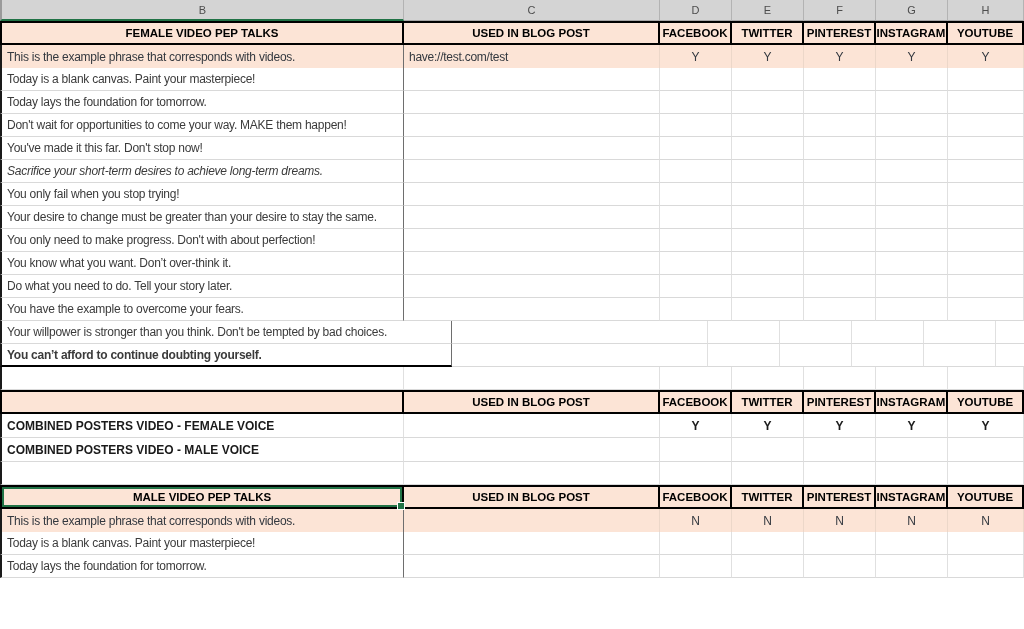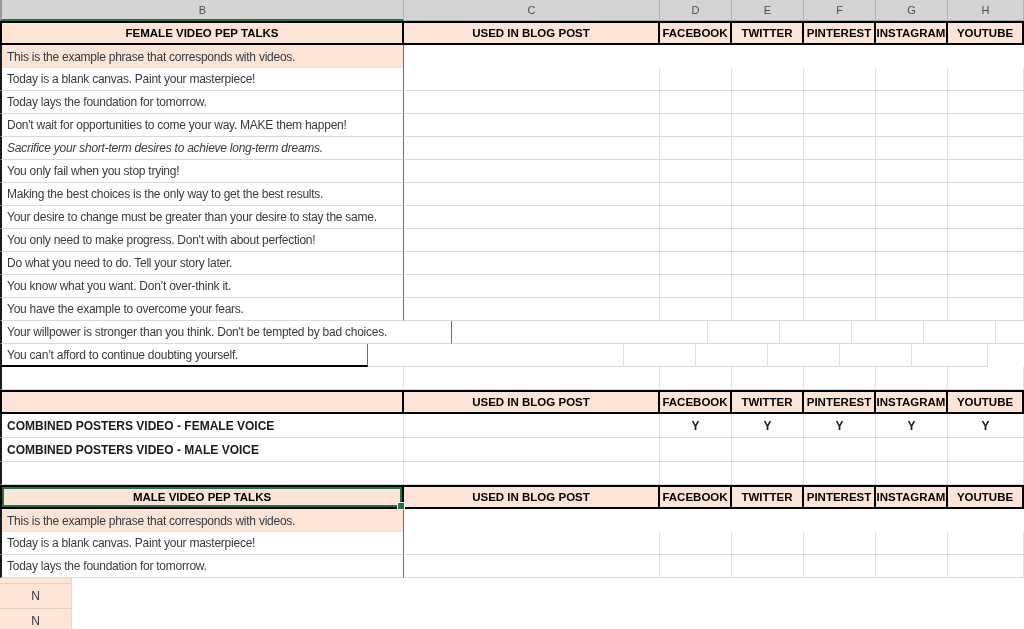--- a/index.html
+++ b/index.html
@@ -26,21 +26,21 @@
   .c-left{justify-content:flex-start;padding-left:5px;}
   .c-center{justify-content:center;}
   
   .r-header{height:24px;}
   .r-header .cell{
     height:24px;background:#fce4d6;font-weight:bold;color:#000000;font-size:11.5px;letter-spacing:0;
     border-top:2px solid #000000;border-bottom:2px solid #000000;border-right:2px solid #000000;
   }
   .r-header .cell:first-child{border-left:2px solid #000000;}
   
-  .r-example{height:23px;flex-direction:column;}
+  .r-example{height:23px;}
   .r-example .cell{height:25px;background:#fce4d6;border-right:1px solid #ecd7c9;border-bottom:1px solid #e6cfc0;color:#33383f;}
   .r-example .cell.b-col{border-right:1px solid #6e6e6e;}
   
   .r-phrase{height:23px;}
   .r-phrase .cell{height:23px;border-right:1px solid #e0e0e0;border-bottom:1px solid #d9d9d9;}
   .r-phrase .cell.b-col{border-right:1px solid #6e6e6e;}
   
   .r-bold{height:24px;}
   .r-bold .cell{height:24px;border-right:1px solid #e0e0e0;border-bottom:1px solid #d9d9d9;font-weight:bold;color:#1a1a1a;font-size:12px;letter-spacing:0;}
   
@@ -108,102 +108,102 @@
       <div class="row r-phrase">
         <div class="cell b-col c-left" style="width: 404px;">Don't wait for opportunities to come your way. MAKE them happen!</div>
         <div class="cell c-left" style="width: 256px;"></div>
         <div class="cell c-center" style="width: 72px;"></div>
         <div class="cell c-center" style="width: 72px;"></div>
         <div class="cell c-center" style="width: 72px;"></div>
         <div class="cell c-center" style="width: 72px;"></div>
         <div class="cell c-center" style="width: 76px;"></div>
       </div>
       <div class="row r-phrase">
+        <div class="cell b-col c-left" style="width: 404px;">You've made it this far. Don't stop now!</div>
+        <div class="cell c-left" style="width: 256px;"></div>
+        <div class="cell c-center" style="width: 72px;"></div>
+        <div class="cell c-center" style="width: 72px;"></div>
+        <div class="cell c-center" style="width: 72px;"></div>
+        <div class="cell c-center" style="width: 72px;"></div>
+        <div class="cell c-center" style="width: 76px;"></div>
+      </div>
+      <div class="row r-phrase">
         <div class="cell b-col c-left" style="width: 404px; font-style: italic;">Sacrifice your short-term desires to achieve long-term dreams.</div>
         <div class="cell c-left" style="width: 256px;"></div>
         <div class="cell c-center" style="width: 72px;"></div>
         <div class="cell c-center" style="width: 72px;"></div>
         <div class="cell c-center" style="width: 72px;"></div>
         <div class="cell c-center" style="width: 72px;"></div>
         <div class="cell c-center" style="width: 76px;"></div>
       </div>
       <div class="row r-phrase">
         <div class="cell b-col c-left" style="width: 404px;">You only fail when you stop trying!</div>
         <div class="cell c-left" style="width: 256px;"></div>
         <div class="cell c-center" style="width: 72px;"></div>
         <div class="cell c-center" style="width: 72px;"></div>
         <div class="cell c-center" style="width: 72px;"></div>
         <div class="cell c-center" style="width: 72px;"></div>
         <div class="cell c-center" style="width: 76px;"></div>
       </div>
       <div class="row r-phrase">
-        <div class="cell b-col c-left" style="width: 404px;">Making the best choices is the only way to get the best results.</div>
-        <div class="cell c-left" style="width: 256px;"></div>
-        <div class="cell c-center" style="width: 72px;"></div>
-        <div class="cell c-center" style="width: 72px;"></div>
-        <div class="cell c-center" style="width: 72px;"></div>
-        <div class="cell c-center" style="width: 72px;"></div>
-        <div class="cell c-center" style="width: 76px;"></div>
-      </div>
-      <div class="row r-phrase">
         <div class="cell b-col c-left" style="width: 404px;">Your desire to change must be greater than your desire to stay the same.</div>
         <div class="cell c-left" style="width: 256px;"></div>
         <div class="cell c-center" style="width: 72px;"></div>
         <div class="cell c-center" style="width: 72px;"></div>
         <div class="cell c-center" style="width: 72px;"></div>
         <div class="cell c-center" style="width: 72px;"></div>
         <div class="cell c-center" style="width: 76px;"></div>
       </div>
       <div class="row r-phrase">
         <div class="cell b-col c-left" style="width: 404px;">You only need to make progress. Don't with about perfection!</div>
         <div class="cell c-left" style="width: 256px;"></div>
         <div class="cell c-center" style="width: 72px;"></div>
         <div class="cell c-center" style="width: 72px;"></div>
         <div class="cell c-center" style="width: 72px;"></div>
         <div class="cell c-center" style="width: 72px;"></div>
         <div class="cell c-center" style="width: 76px;"></div>
       </div>
       <div class="row r-phrase">
+        <div class="cell b-col c-left" style="width: 404px;">You know what you want. Don’t over-think it.</div>
+        <div class="cell c-left" style="width: 256px;"></div>
+        <div class="cell c-center" style="width: 72px;"></div>
+        <div class="cell c-center" style="width: 72px;"></div>
+        <div class="cell c-center" style="width: 72px;"></div>
+        <div class="cell c-center" style="width: 72px;"></div>
+        <div class="cell c-center" style="width: 76px;"></div>
+      </div>
+      <div class="row r-phrase">
         <div class="cell b-col c-left" style="width: 404px;">Do what you need to do. Tell your story later.</div>
         <div class="cell c-left" style="width: 256px;"></div>
         <div class="cell c-center" style="width: 72px;"></div>
         <div class="cell c-center" style="width: 72px;"></div>
         <div class="cell c-center" style="width: 72px;"></div>
         <div class="cell c-center" style="width: 72px;"></div>
         <div class="cell c-center" style="width: 76px;"></div>
       </div>
       <div class="row r-phrase">
-        <div class="cell b-col c-left" style="width: 404px;">You know what you want. Don’t over-think it.</div>
-        <div class="cell c-left" style="width: 256px;"></div>
-        <div class="cell c-center" style="width: 72px;"></div>
-        <div class="cell c-center" style="width: 72px;"></div>
-        <div class="cell c-center" style="width: 72px;"></div>
-        <div class="cell c-center" style="width: 72px;"></div>
-        <div class="cell c-center" style="width: 76px;"></div>
-      </div>
-      <div class="row r-phrase">
         <div class="cell b-col c-left" style="width: 404px;">You have the example to overcome your fears.</div>
         <div class="cell c-left" style="width: 256px;"></div>
         <div class="cell c-center" style="width: 72px;"></div>
         <div class="cell c-center" style="width: 72px;"></div>
         <div class="cell c-center" style="width: 72px;"></div>
         <div class="cell c-center" style="width: 72px;"></div>
         <div class="cell c-center" style="width: 76px;"></div>
       </div>
       <div class="row r-phrase">
         <div class="cell b-col c-left" style="width: 452px;">Your willpower is stronger than you think. Don't be tempted by bad choices.</div>
         <div class="cell c-left" style="width: 256px;"></div>
         <div class="cell c-center" style="width: 72px;"></div>
         <div class="cell c-center" style="width: 72px;"></div>
         <div class="cell c-center" style="width: 72px;"></div>
         <div class="cell c-center" style="width: 72px;"></div>
         <div class="cell c-center" style="width: 76px;"></div>
       </div>
       <div class="row r-phrase section-end">
-        <div class="cell b-col c-left" style="width: 368px;">You can’t afford to continue doubting yourself.</div>
+        <div class="cell b-col c-left" style="width: 452px; font-weight: bold;">You can’t afford to continue doubting yourself.</div>
         <div class="cell c-left" style="width: 256px;"></div>
         <div class="cell c-center" style="width: 72px;"></div>
         <div class="cell c-center" style="width: 72px;"></div>
         <div class="cell c-center" style="width: 72px;"></div>
         <div class="cell c-center" style="width: 72px;"></div>
         <div class="cell c-center" style="width: 76px;"></div>
       </div>
       <div class="row r-blank">
         <div class="cell b-col c-left" style="width: 404px;"></div>
         <div class="cell c-left" style="width: 256px;"></div>

